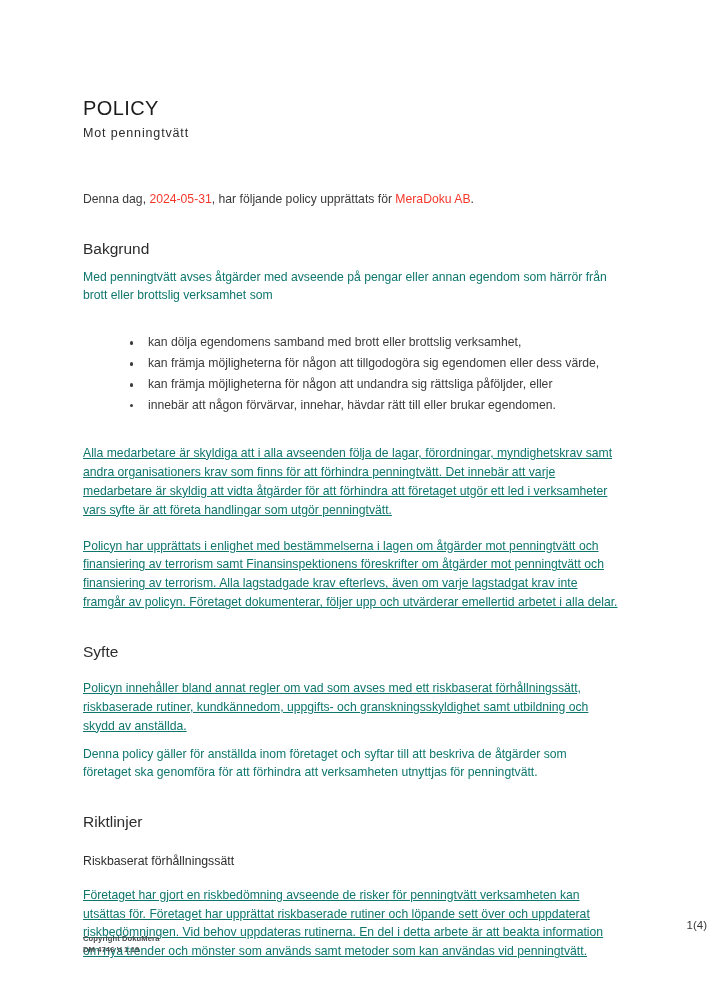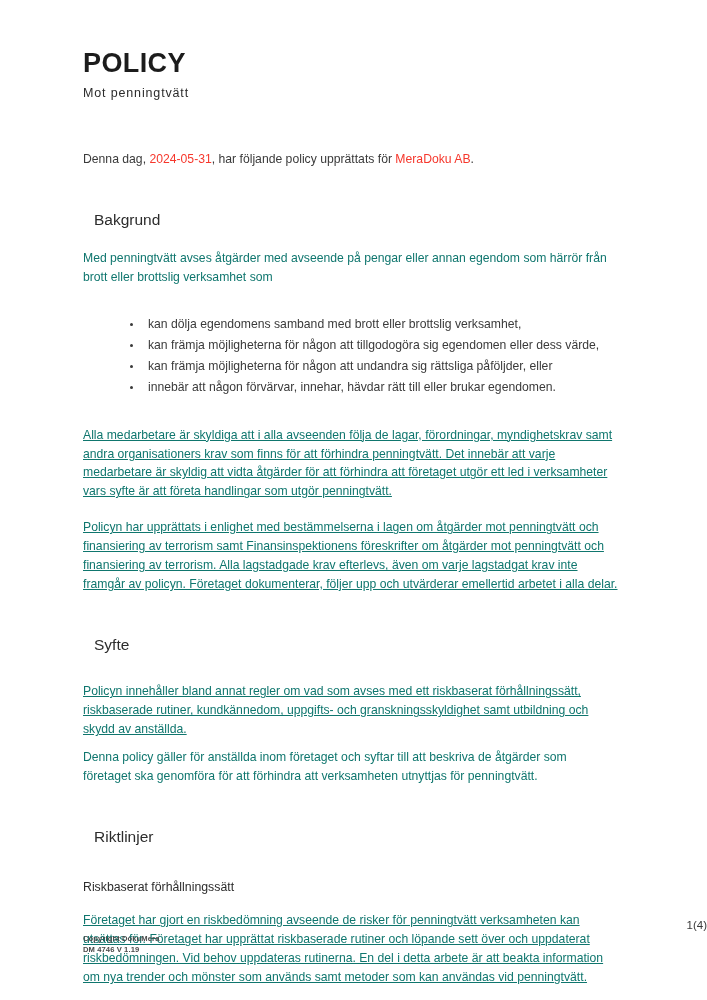--- a/index.html
+++ b/index.html
@@ -26,23 +26,23 @@
   .content {
     position: absolute;
     left: 83px;
     top: 0;
     width: 535px;
   }
 
   
   .doc-title {
     margin: 0;
-    padding-top: 49px;
-    font-size: 27px;
-    font-weight: 700;
+    padding-top: 97px;
+    font-size: 20px;
+    font-weight: 400;
     letter-spacing: 0.4px;
     color: #1c1c1c;
     line-height: 1.1;
   }
   .doc-subtitle {
     margin: 7px 0 0 0;
     font-size: 12.5px;
     font-weight: 400;
     letter-spacing: 0.85px;
     color: #2b2b2b;
@@ -56,21 +56,21 @@
     line-height: 1.55;
     color: #3a3a3a;
   }
   .accent {
     color: #f6372c;
     text-align: center;
   }
 
   
   h2.section-heading {
-    margin: 11px;
+    margin: 0;
     padding-top: 31px;
     font-size: 15.5px;
     font-weight: 400;
     color: #2c2c2c;
     line-height: 1.2;
   }
   h3.sub-heading {
     margin: 0;
     padding-top: 22px;
     font-size: 12.3px;

